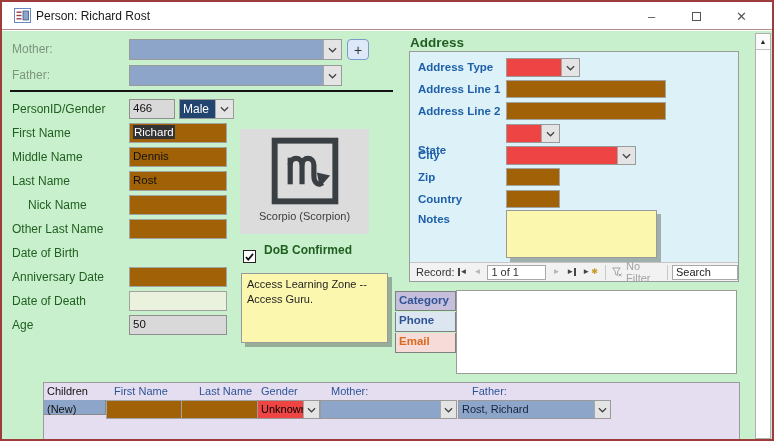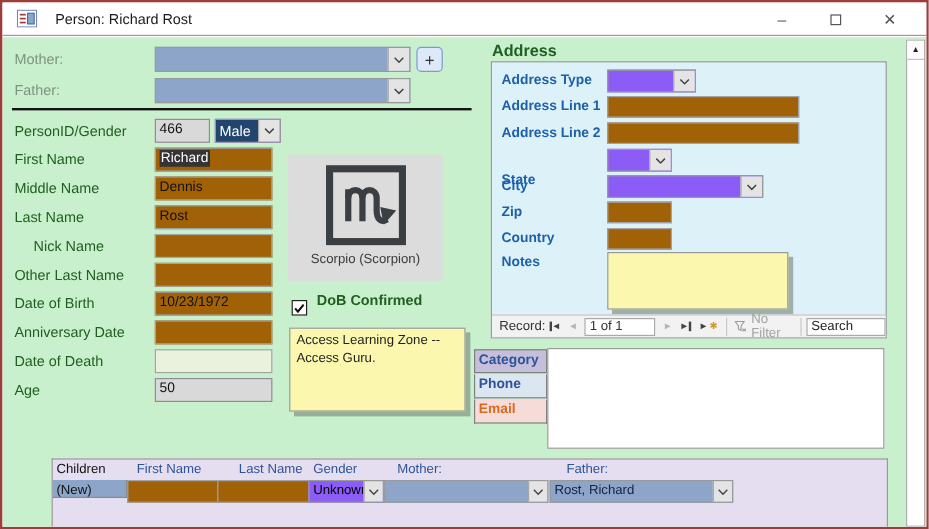--- a/index.html
+++ b/index.html
@@ -1,37 +1,37 @@
 <!DOCTYPE html>
 <html><head>
 <meta charset="utf-8">
 <style>
   * { margin:0; padding:0; box-sizing:border-box; }
   html,body { width:774px; height:441px; }
   body { font-family:"Liberation Sans", sans-serif; }
   .window { position:relative; width:774px; height:441px; border:2px solid #9e3b3b; background:#fff; overflow:hidden; }
   .titlebar { position:absolute; left:0; top:0; right:0; height:28px; background:#fff; border-bottom:1px solid #b98b8b; display:flex; align-items:center; }
   .title-icon { margin-left:12px; width:17px; height:15px; }
-  .title-text { margin-left:15px; font-size:12px; color:#1a1a1a; }
+  .title-text { margin-left:5px; font-size:12px; color:#1a1a1a; }
   .winbtns { position:absolute; right:8px; top:0; height:28px; display:flex; }
   .winbtn { width:45px; height:28px; display:flex; align-items:center; justify-content:center; color:#555; font-size:13px; }
   .maxsq { width:9px; height:9px; border:1.2px solid #555; }
   .body { position:absolute; left:0; top:29px; right:0; bottom:0; background:#c8f0cc; overflow:hidden; }
 
   .lbl-green { position:absolute; font-size:12px; color:#215e21; white-space:nowrap; }
   .lbl-gray  { position:absolute; font-size:12px; color:#7e947e; white-space:nowrap; }
   .lbl-blue  { position:absolute; font-size:11.5px; font-weight:bold; color:#1f5fa9; white-space:nowrap; }
 
   .ti { position:absolute; height:20px; background:#a16207; border:1px solid #a3a3a3; font-size:11.5px; color:#111;
         padding:2px 3px 0 3px; overflow:hidden; white-space:nowrap; }
   .ti.disabled { background:#d9d9d9; border-color:#8f8f8f; }
   .ti.dod { background:#eaf2de; }
   .sel { background:#343434; color:#fff; padding:1px 1px; }
 
-  .combo { position:absolute; display:flex; border:1px solid #9a9a9a; background:#8b5cf6; }
+  .combo { position:absolute; display:flex; border:1px solid #9a9a9a; background:#ef4444; }
   .combo .cfield { flex:1; font-size:11.5px; padding:2px 3px 0 3px; overflow:hidden; white-space:nowrap; }
   .combo .cbtn { width:18px; border-left:1px solid #a8a8a8; background:#e4e4e4; display:flex; align-items:center; justify-content:center; }
   .combo.blue { background:#8ca5c9; }
   .combo.navy .cfield { background:#21456f; color:#fff; font-size:12px; }
 
   .plusbtn { position:absolute; width:22px; height:21px; background:#dde8f8; border:1px solid #7a9cc9; border-radius:4px;
              font-size:14px; color:#333; display:flex; align-items:center; justify-content:center; }
   .sepline { position:absolute; background:#141414; }
 
   .imgbox { position:absolute; background:#dcdcdc; display:flex; flex-direction:column; align-items:center; }
@@ -151,21 +151,20 @@
     <span class="lbl-green" style="left:10px;top:143px;">Last Name</span>
     <div class="ti" style="left:127px;top:140px;width:98px;">Rost</div>
 
     <span class="lbl-green" style="left:26px;top:167px;">Nick Name</span>
     <div class="ti" style="left:127px;top:164px;width:98px;"></div>
 
     <span class="lbl-green" style="left:10px;top:191px;">Other Last Name</span>
     <div class="ti" style="left:127px;top:188px;width:98px;"></div>
 
     <span class="lbl-green" style="left:10px;top:215px;">Date of Birth</span>
-    <div class="ti" style="left:127px;top:212px;width:98px;">10/23/1972</div>
 
     <span class="lbl-green" style="left:10px;top:239px;">Anniversary Date</span>
     <div class="ti" style="left:127px;top:236px;width:98px;"></div>
 
     <span class="lbl-green" style="left:10px;top:263px;">Date of Death</span>
     <div class="ti dod" style="left:127px;top:260px;width:98px;"></div>
 
     <span class="lbl-green" style="left:10px;top:287px;">Age</span>
     <div class="ti disabled" style="left:127px;top:284px;width:98px;">50</div>
 

